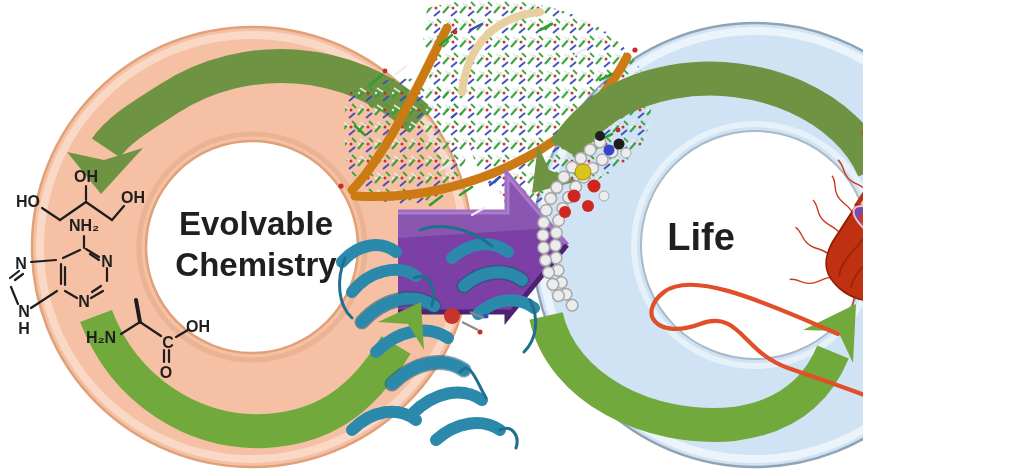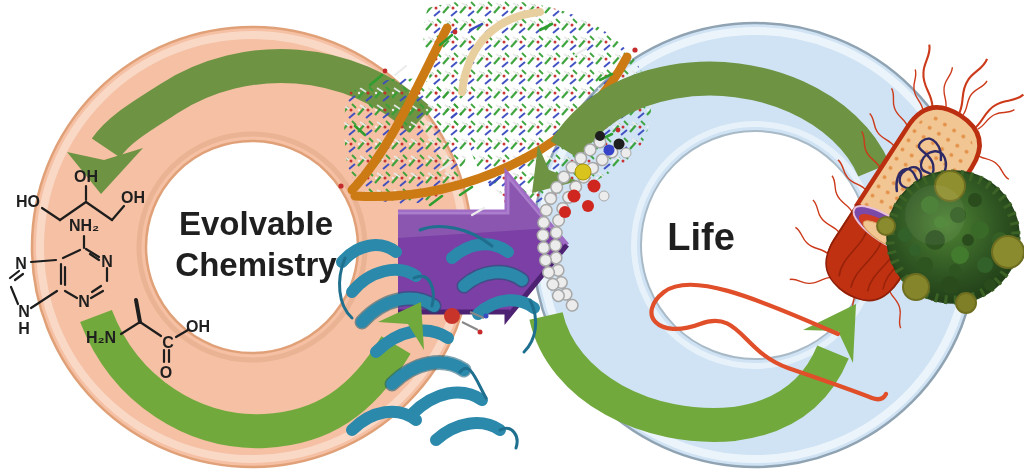--- a/index.html
+++ b/index.html
@@ -1,16 +1,16 @@
 <!DOCTYPE html>
 <html><head>
 <meta charset="utf-8">
 <style>
   html,body{margin:0;padding:0;background:#fff;}
-  #stage{position:relative;width:1024px;height:472px;background:#fff;overflow:hidden;}
+  #stage{position:relative;width:863px;height:472px;background:#fff;overflow:hidden;}
   svg{position:absolute;left:0;top:0;}
   .title{font:700 33px "Liberation Sans",sans-serif;}
   .title-big{font:700 38px "Liberation Sans",sans-serif;}
   .chem-label{font:700 16px "Liberation Sans",sans-serif;}
   text{text-anchor:middle;}
   .bond{stroke:#1d1d1d;stroke-width:2.2;fill:none;stroke-linecap:round;}
   .bondw{stroke:#1d1d1d;stroke-width:4;fill:none;stroke-linecap:round;}
   .helix{fill:none;stroke-linecap:round;stroke-width:12;}
   .helix-sh{fill:none;stroke:#14576f;stroke-linecap:round;stroke-width:15;opacity:.55;}
   .loop{fill:none;stroke:#1f6f8f;stroke-width:3;stroke-linecap:round;}

